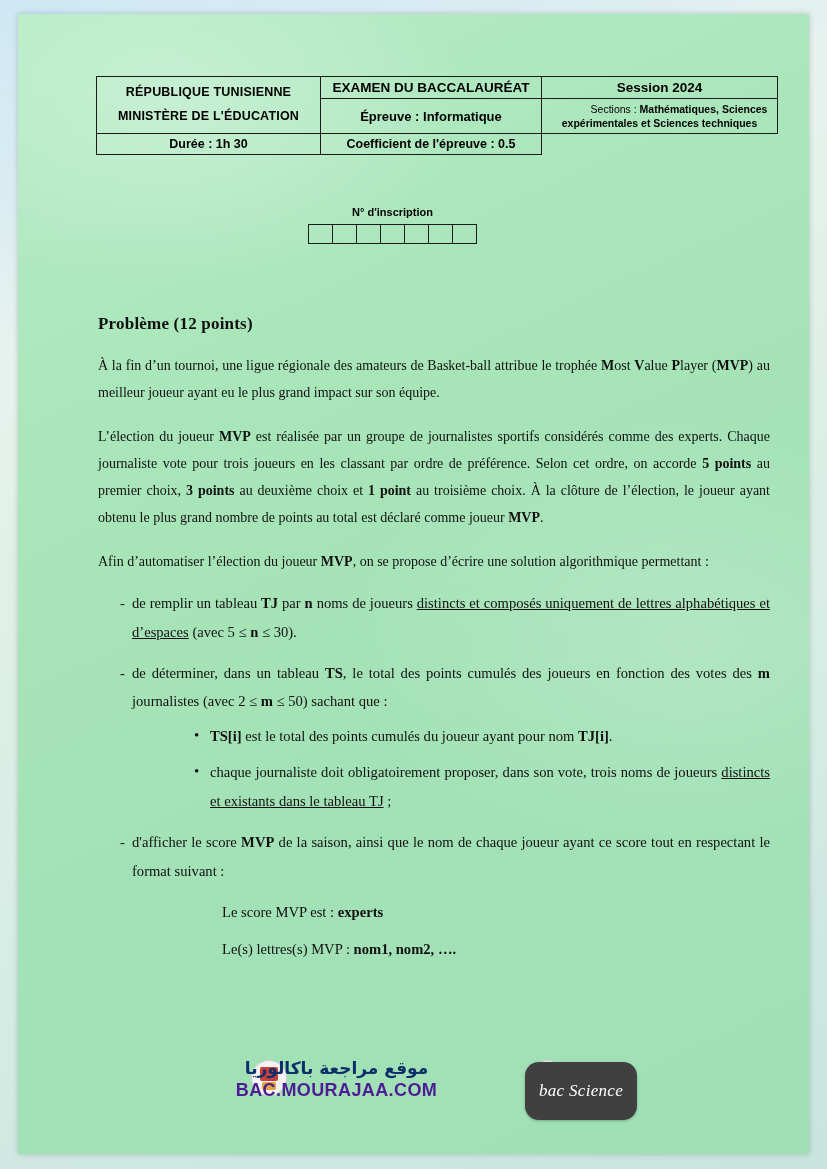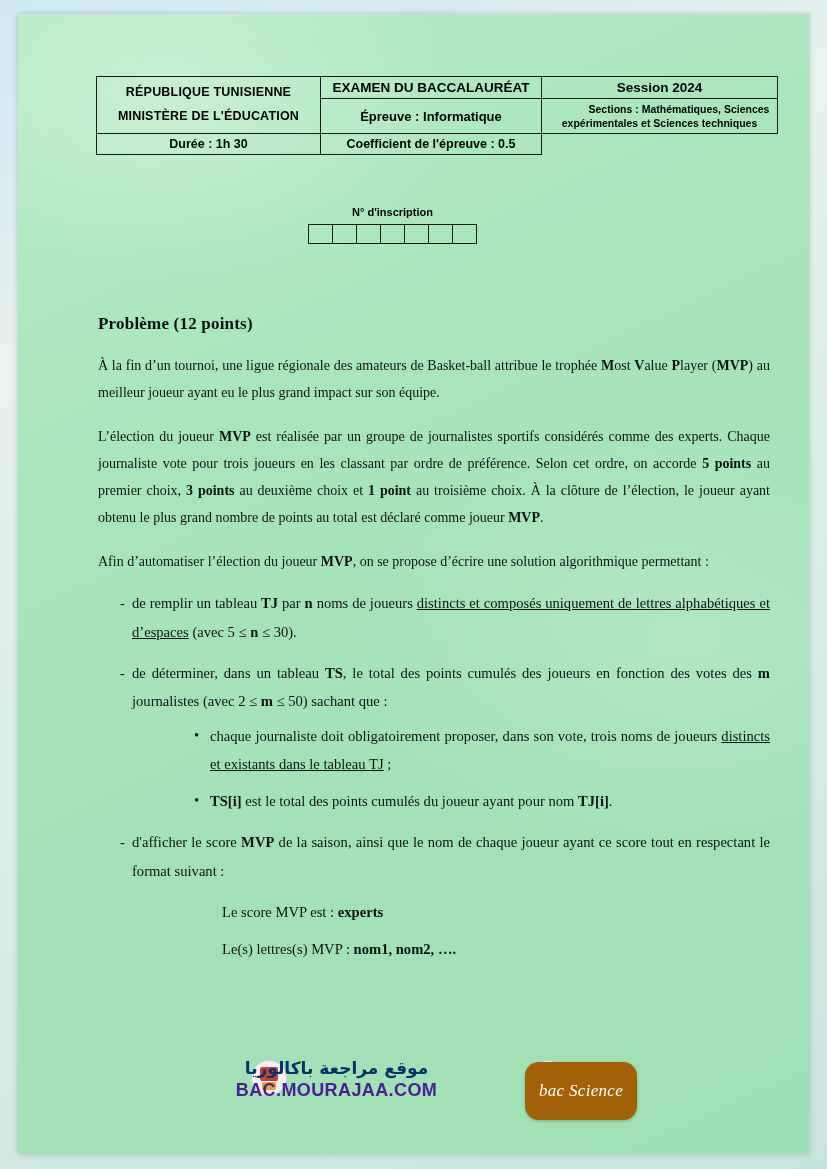--- a/index.html
+++ b/index.html
@@ -73,21 +73,21 @@
   .epreuve {
     font-size: 13px;
     font-weight: bold;
     color: #000;
   }
   .sections {
     font-size: 10.5px;
     line-height: 1.35;
     font-weight: bold;
   }
-  .sections .lbl { font-weight: bold; padding-left: 39px; }
+  .sections .lbl { font-weight: normal; padding-left: 39px; }
   .duree {
     font-size: 12.5px;
     font-weight: bold;
   }
   .coef {
     font-size: 12.5px;
     font-weight: bold;
   }
 
   
@@ -250,21 +250,21 @@
   }
   .emblem.left { left: 233px; }
   .emblem.right { left: 512px; }
 
   .badge {
     position: absolute;
     right: 18px;
     bottom: 12px;
     width: 112px;
     height: 58px;
-    background: #a16207;
+    background: #404040;
     color: #ffffff;
     border-radius: 14px;
     display: flex;
     align-items: center;
     justify-content: center;
     box-shadow: 0 1px 3px rgba(0,0,0,0.25);
   }
   .badge span {
     font-family: "Liberation Serif", serif;
     font-style: italic;
@@ -324,22 +324,22 @@
     <p class="para"><span>L’élection du joueur </span><b>MVP</b><span> est réalisée par un groupe de journalistes sportifs considérés comme des experts. Chaque journaliste vote pour trois joueurs en les classant par ordre de préférence. Selon cet ordre, on accorde </span><b>5 points</b><span> au premier choix, </span><b>3 points</b><span> au deuxième choix et </span><b>1 point</b><span> au troisième choix. À la clôture de l’élection, le joueur ayant obtenu le plus grand nombre de points au total est déclaré comme joueur </span><b>MVP</b><span>.</span></p>
 
     <p class="para tight"><span>Afin d’automatiser l’élection du joueur </span><b>MVP</b><span>, on se propose d’écrire une solution algorithmique permettant :</span></p>
 
     <ul class="dash">
       <li><span>de remplir un tableau </span><b>TJ</b><span> par </span><b>n</b><span> noms de joueurs </span><u>distincts et composés uniquement de lettres alphabétiques et d’espaces</u><span> (avec 5 ≤ </span><b>n</b><span> ≤ 30).</span></li>
 
       <li><span>de déterminer, dans un tableau </span><b>TS</b><span>, le total des points cumulés des joueurs en fonction des votes  des </span><b>m</b><span> journalistes (avec 2 ≤ </span><b>m</b><span> ≤ 50) sachant que :</span>
 
         <ul class="bullet">
+          <li><b>TS[i]</b><span> est le total des points cumulés du joueur ayant pour nom </span><b>TJ[i]</b><span>.</span></li>
           <li><span>chaque journaliste doit obligatoirement proposer, dans son vote, trois noms de joueurs </span><u>distincts et existants dans le tableau TJ</u><span> ;</span></li>
-          <li><b>TS[i]</b><span> est le total des points cumulés du joueur ayant pour nom </span><b>TJ[i]</b><span>.</span></li>
         </ul>
       </li>
 
       <li><span>d'afficher le score </span><b>MVP</b><span> de la saison, ainsi que le nom de chaque joueur ayant ce score tout en respectant le format suivant :</span>
 
         <div class="fmt">
           <div><span>Le score MVP est : </span><b>experts</b></div>
           <div><span>Le(s) lettres(s) MVP : </span><b>nom1, nom2, ….</b></div>
         </div>
       </li>

